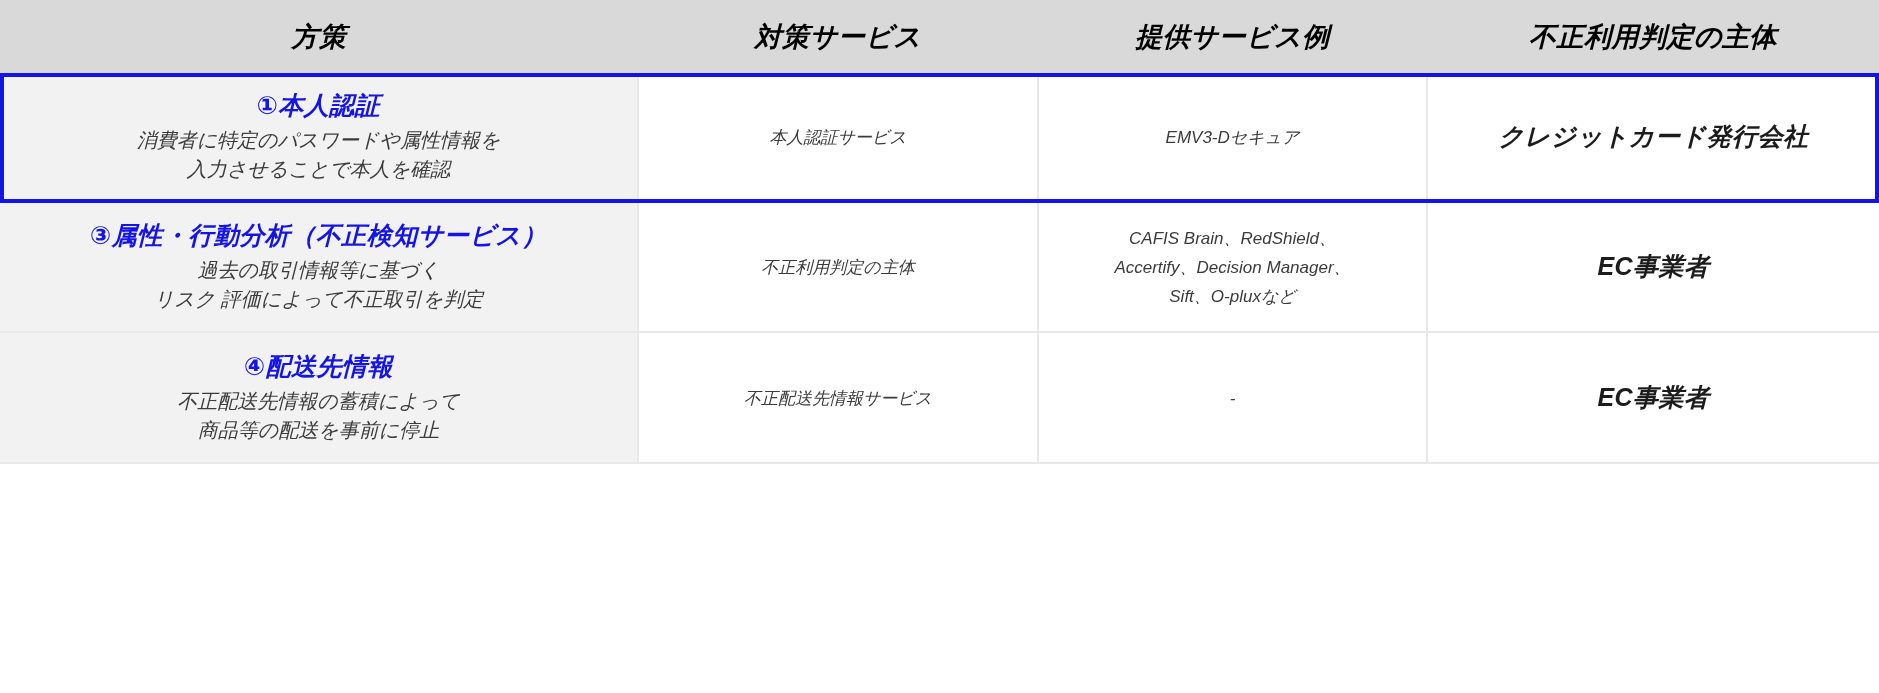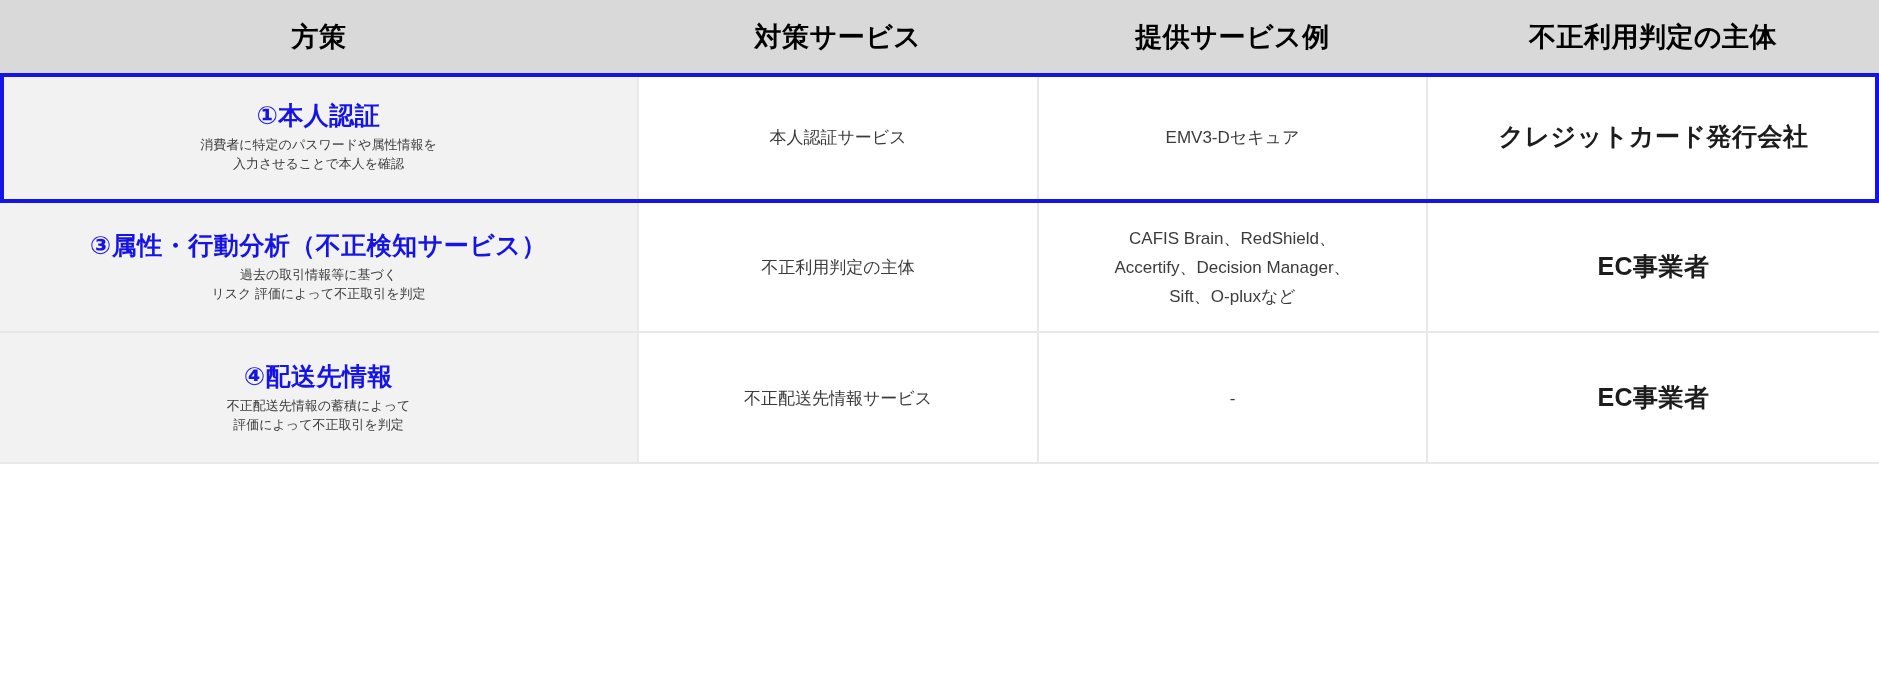--- a/index.html
+++ b/index.html
@@ -18,20 +18,21 @@
     position: relative;
     width: 1879px;
     height: 693px;
     box-sizing: border-box;
   }
 
   table.measures-table {
     width: 1879px;
     border-collapse: collapse;
     table-layout: fixed;
+    font-style: italic;
   }
 
   col.col-policy     { width: 638px; }
   col.col-service    { width: 400px; }
   col.col-example    { width: 389px; }
   col.col-judger     { width: 452px; }
 
   
   thead th {
     background: #d9d9d9;
@@ -83,21 +84,21 @@
     color: #1414e6;
     font-weight: bold;
     font-size: 25px;
     line-height: 1.3;
     margin-bottom: 4px;
     letter-spacing: 0.5px;
   }
   .policy-desc {
     display: block;
     color: #3b3b3b;
-    font-size: 13px;
+    font-size: 20px;
     font-weight: normal;
     line-height: 1.45;
   }
   .cell-strong {
     font-weight: bold;
     color: #1c1c1c;
     font-size: 25px;
     letter-spacing: 0.5px;
   }
   .cell-plain {
@@ -176,21 +177,21 @@
         </td>
         <td class="c-plain">
           <span class="cell-strong">EC事業者</span>
         </td>
       </tr>
 
       <tr class="row-4">
         <td class="c-policy">
           <span class="policy-title">④配送先情報</span>
           <span class="policy-desc">不正配送先情報の蓄積によって</span>
-          <span class="policy-desc">評価によって不正取引を判定</span>
+          <span class="policy-desc">商品等の配送を事前に停止</span>
         </td>
         <td class="c-plain">
           <span class="cell-plain">不正配送先情報サービス</span>
         </td>
         <td class="c-plain">
           <span class="cell-plain">-</span>
         </td>
         <td class="c-plain">
           <span class="cell-strong">EC事業者</span>
         </td>

